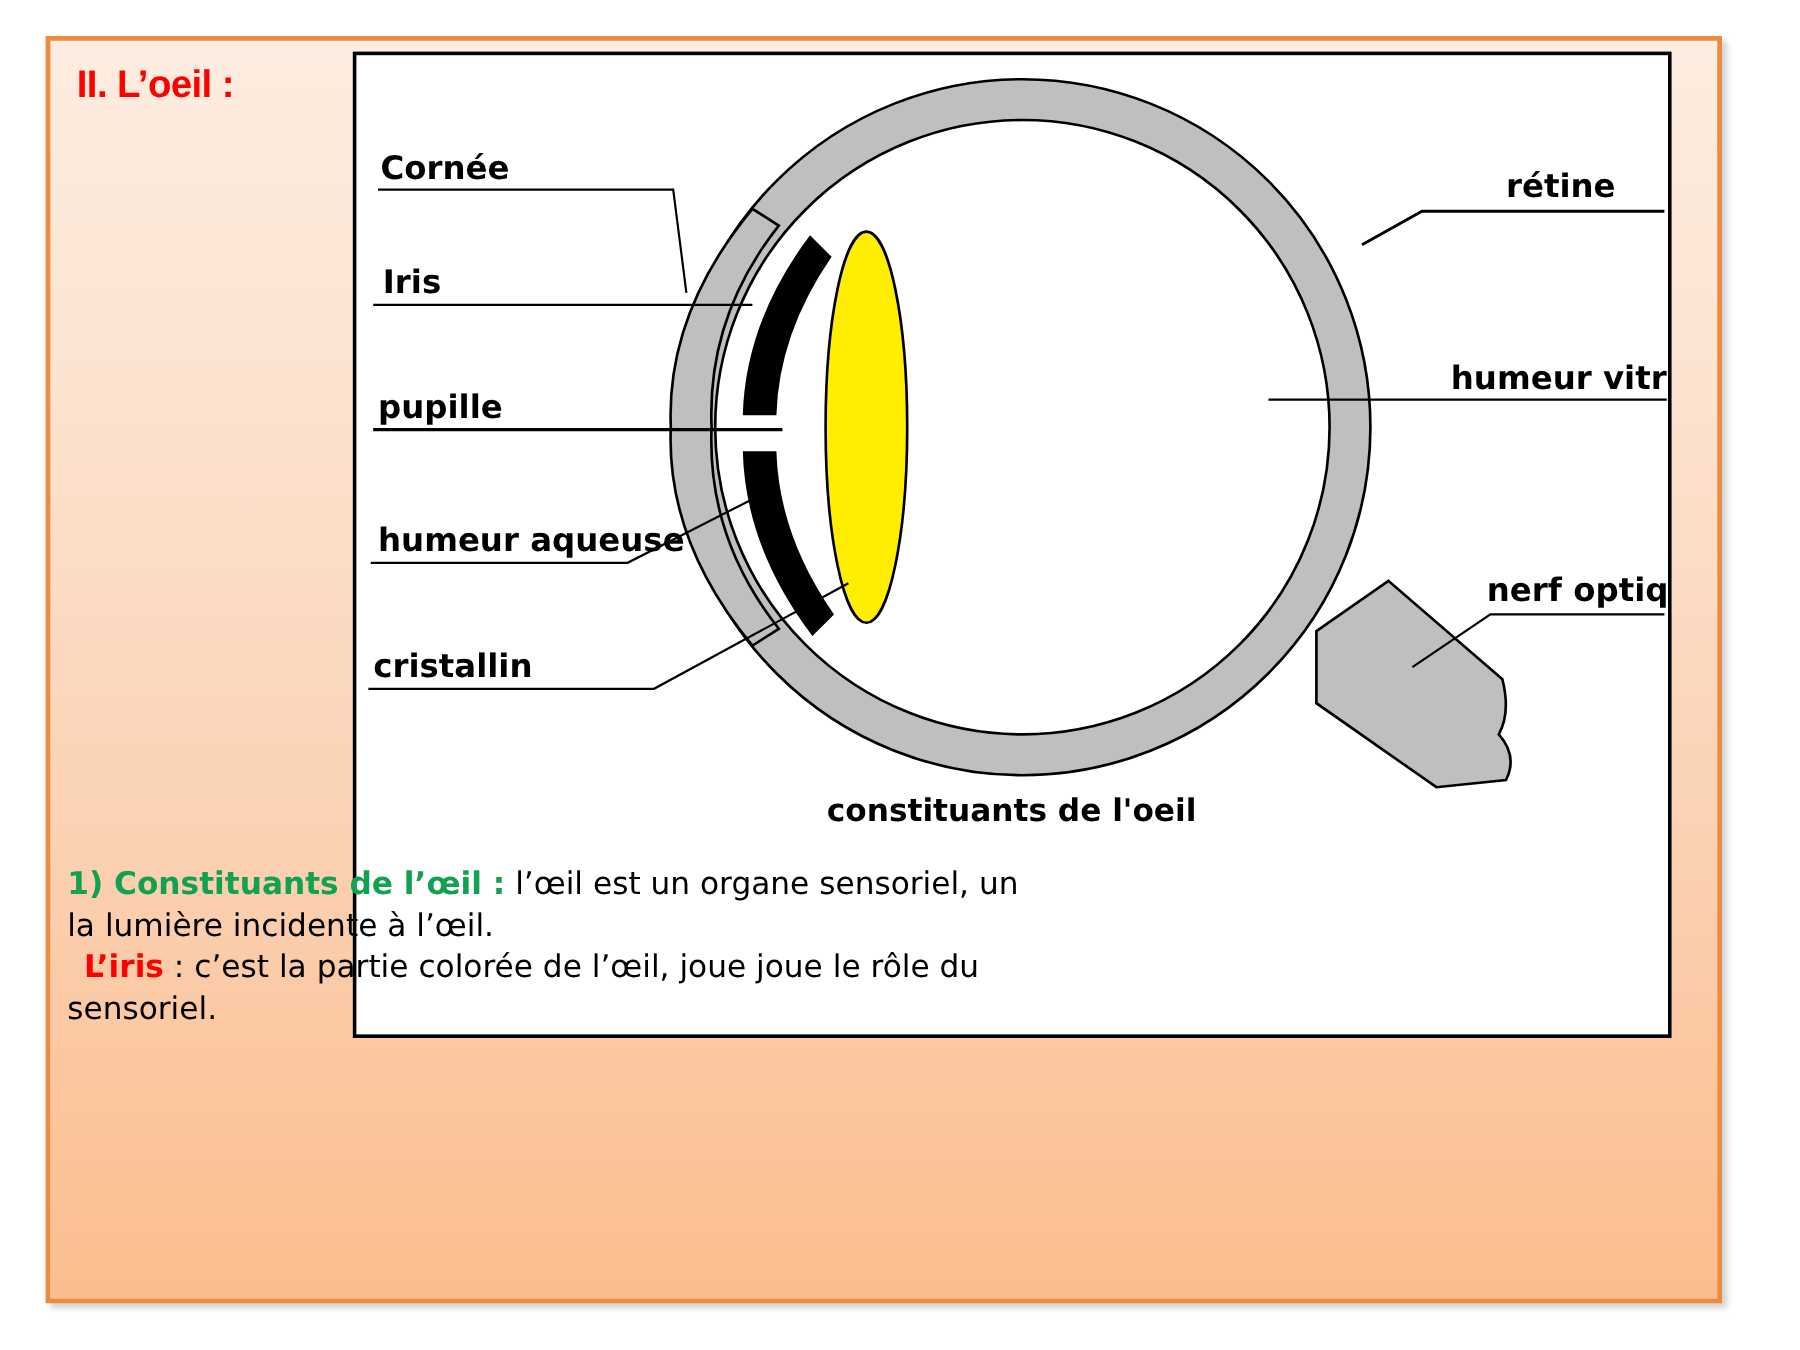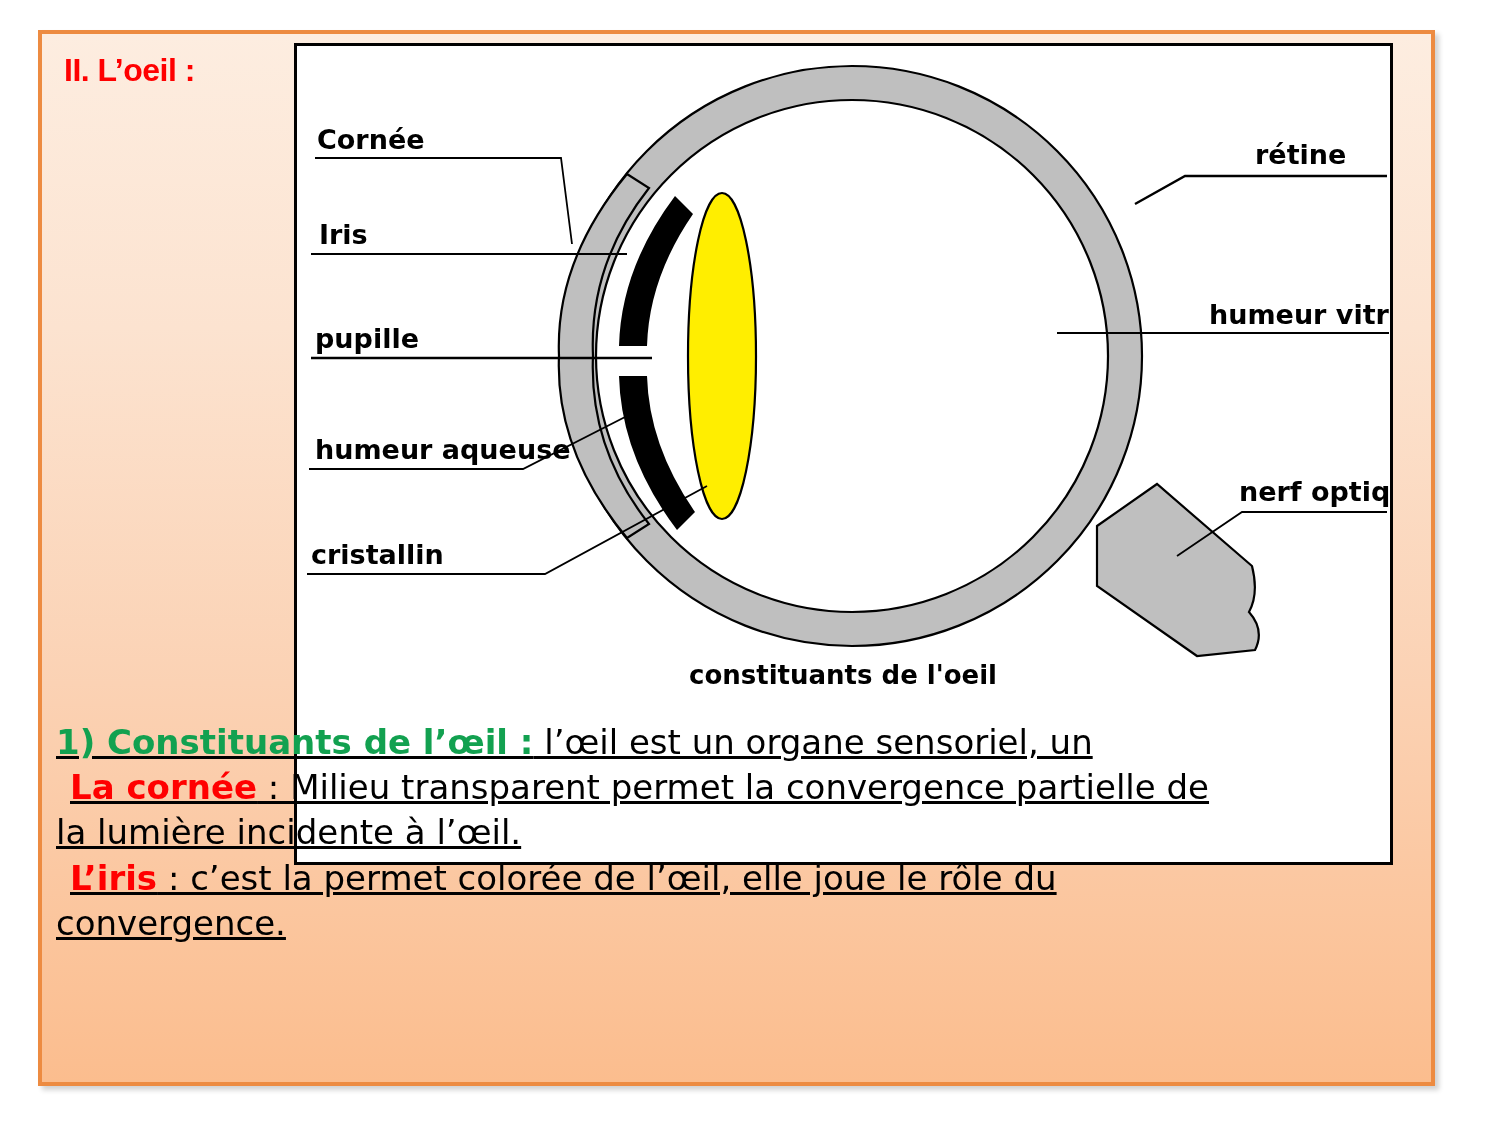--- a/index.html
+++ b/index.html
@@ -51,25 +51,24 @@
     overflow: hidden;
   }
   #figure-svg { display: block; }
 
   
   #body-text {
     position: absolute;
     left: 14px;
     top: 686px;
     width: 1370px;
-    font-size: 34px;
+    font-size: 26px;
     line-height: 1.33;
     color: #000000;
     font-family: "DejaVu Sans", sans-serif;
-    text-decoration: underline;
   }
   #body-text p {
     margin: 0 0 0 0;
     white-space: nowrap;
   }
   .lead-green {
     color: #12A150;
     font-weight: bold;
   }
   .lead-red {
@@ -131,23 +130,20 @@
       <text x="942" y="455" font-family="DejaVu Sans, sans-serif" font-size="27" font-weight="bold" fill="#000000">nerf optique</text>
 
       <text id="svg-caption" x="546" y="638" text-anchor="middle" font-family="DejaVu Sans, sans-serif" font-size="26" font-weight="bold" fill="#000000">constituants de l'oeil</text>
     </svg>
   </div>
 
   <div id="body-text">
     <p>
       <span class="lead-green">1) Constituants de l’œil :</span><span> l’œil est un organe sensoriel, un</span>
     </p>
-    <p class="indent">
-      <span class="lead-red">La  cornée</span><span> : Milieu transparent permet la convergence partielle de</span>
-    </p>
     <p>la lumière incidente à l’œil.</p>
     <p class="indent">
-      <span class="lead-red">L’iris</span><span> : c’est la permet colorée de l’œil, elle joue le rôle du</span>
+      <span class="lead-red">L’iris</span><span> : c’est la partie colorée de l’œil, joue joue le rôle du</span>
     </p>
-    <p>convergence.</p>
+    <p>sensoriel.</p>
   </div>
 
 </div>
 
 </body></html>

